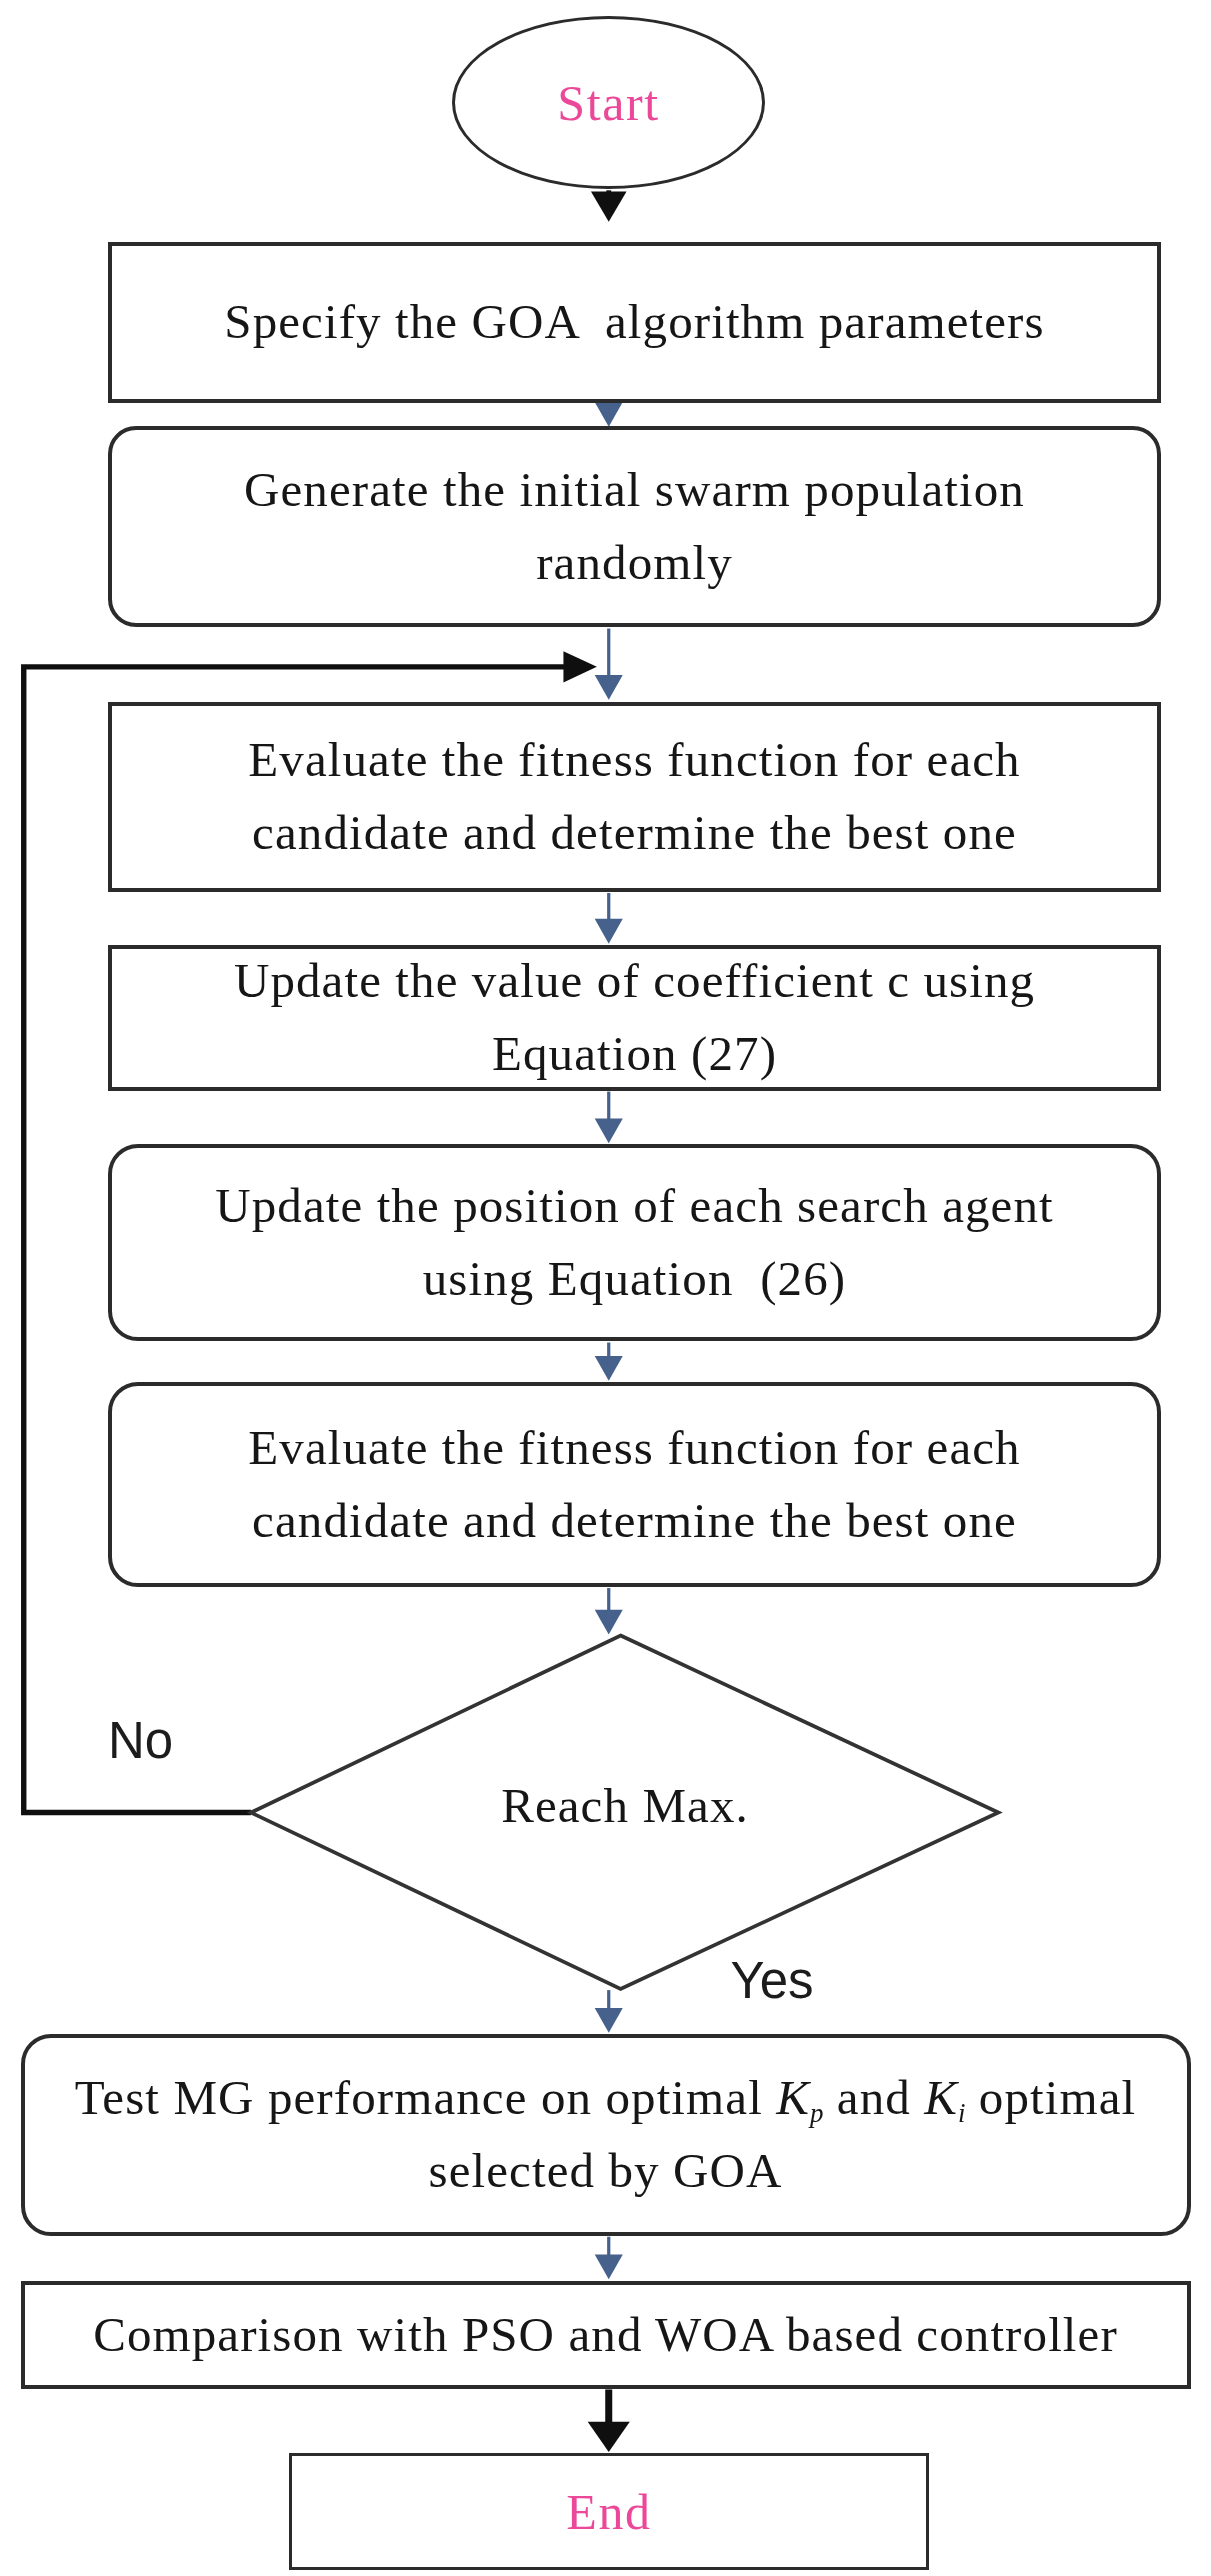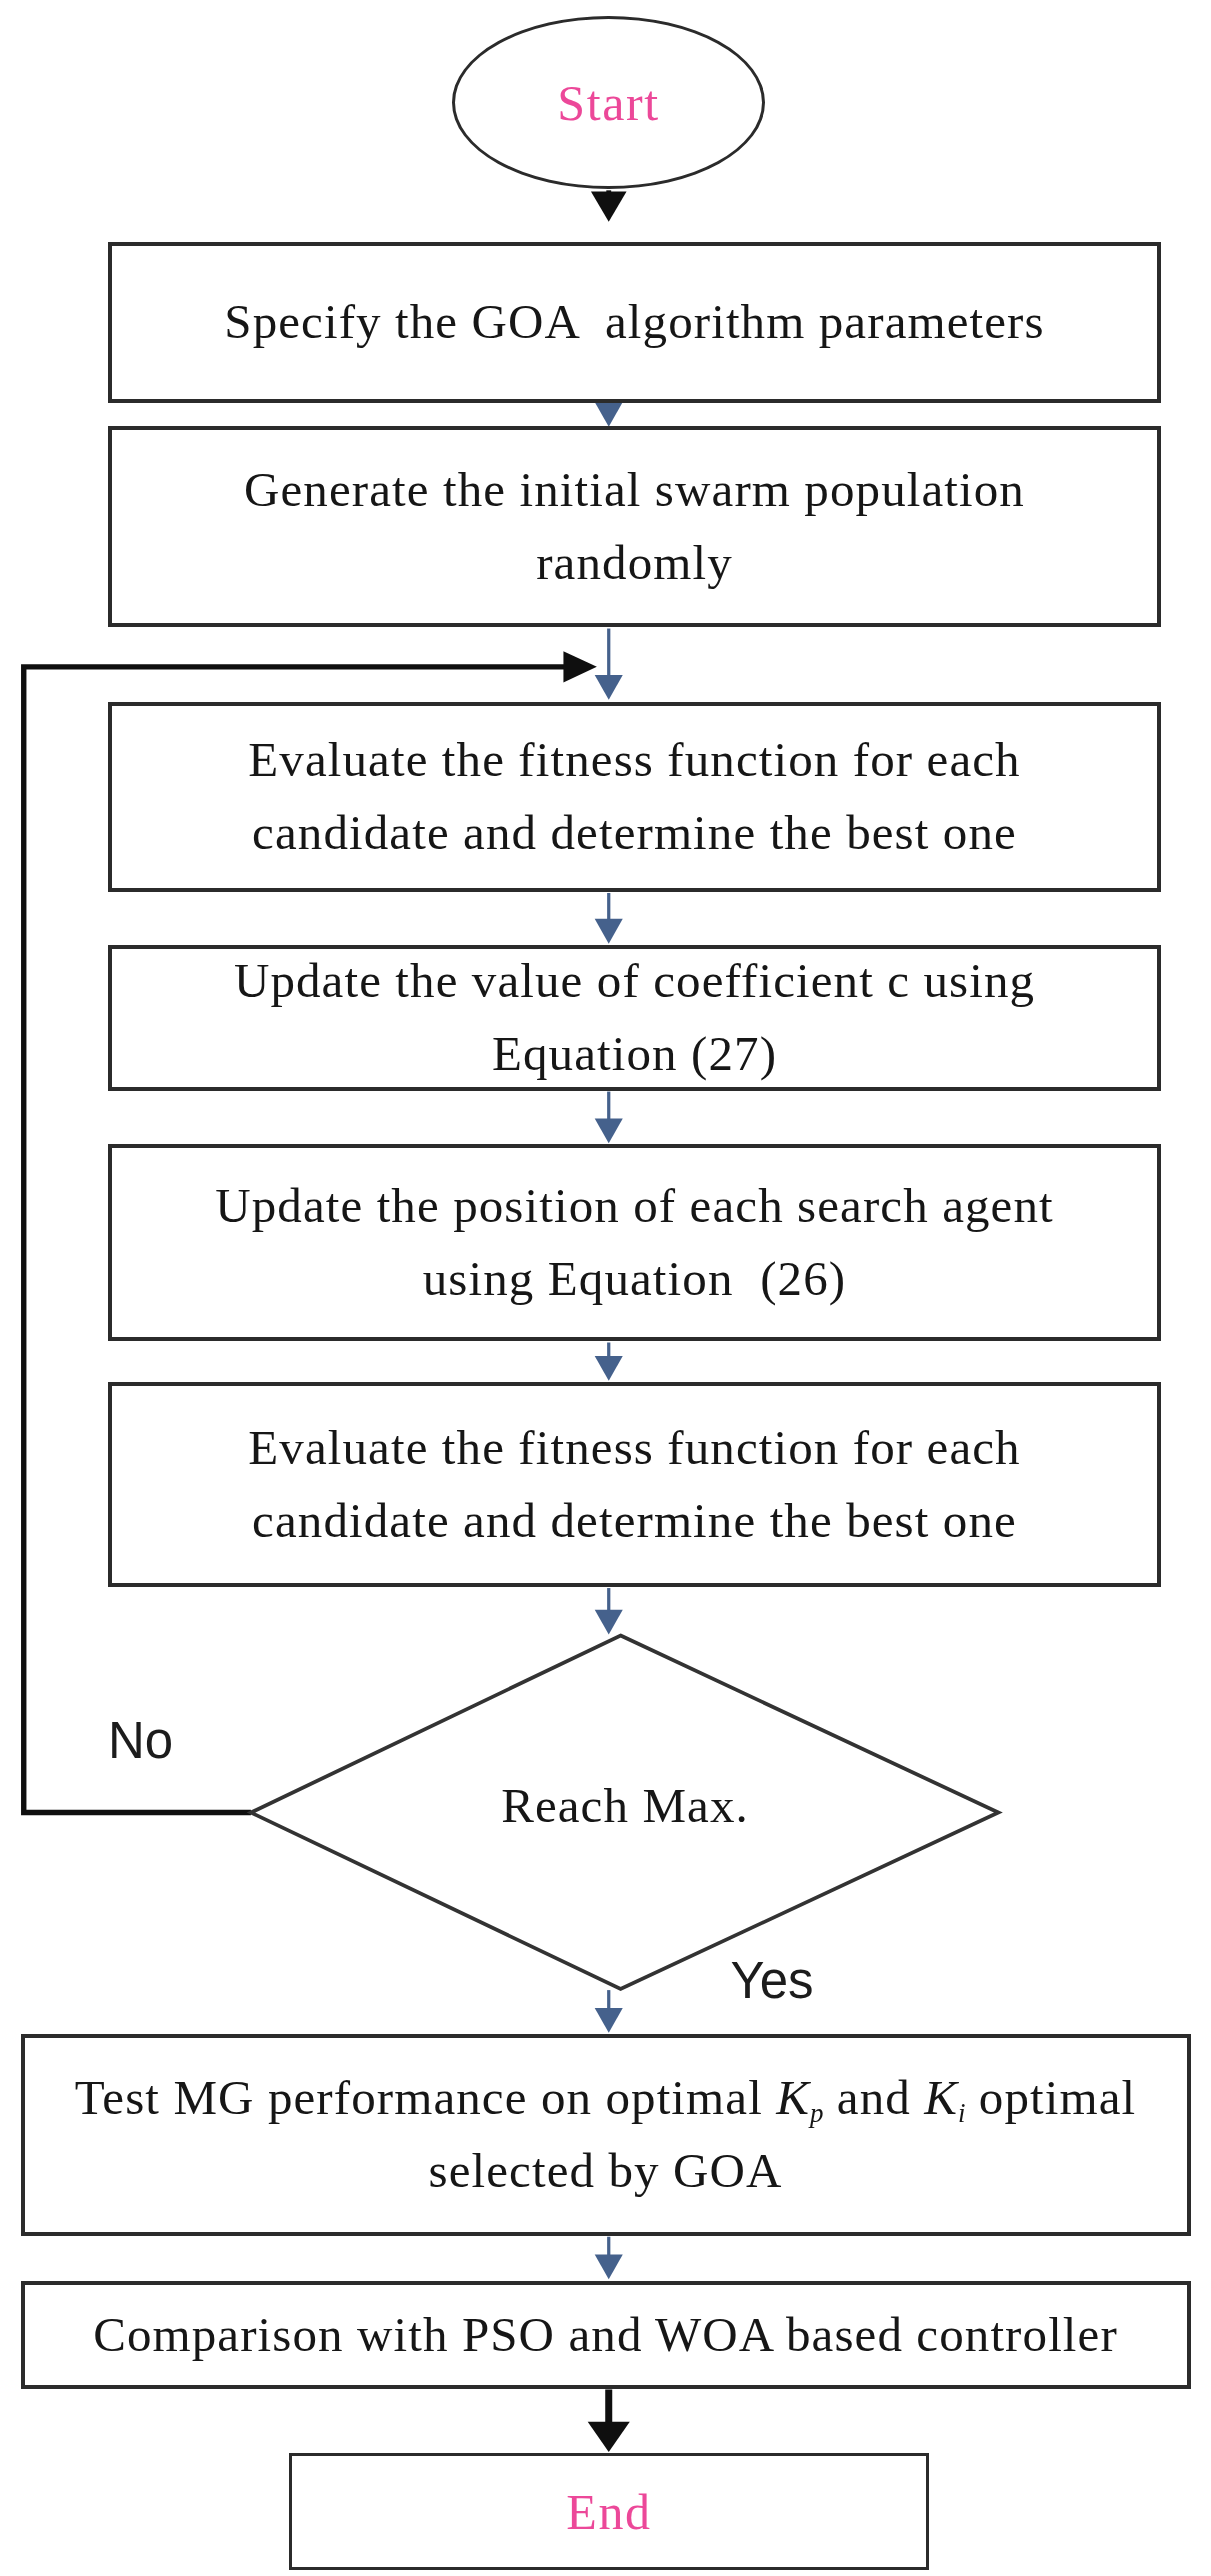--- a/index.html
+++ b/index.html
@@ -24,21 +24,21 @@
     text-align:center;
   }
   .box-text{
     display:block;
     white-space:pre-wrap;
     font-size:49px;
     line-height:1.48;
     letter-spacing:1.1px;
     color:#161616;
   }
-  .bias-up{}
+  .bias-up{border-radius:30px;}
   .ellipse{
     position:absolute;
     box-sizing:border-box;
     left:452px;top:16px;width:313px;height:173px;
     border:3.2px solid #2b2b2b;
     border-radius:50%;
     background:#ffffff;
     display:flex;align-items:center;justify-content:center;
   }
   .terminal-text{font-size:50px;letter-spacing:1.6px;color:#ec4899;}
@@ -120,21 +120,21 @@
   </svg>
 
   <div class="ellipse">
     <span class="terminal-text">Start</span>
   </div>
 
   <div class="box" style="left:108px;top:222px;width:1053px;height:161px;margin-top:20px;">
     <span class="box-text">Specify the GOA  algorithm parameters</span>
   </div>
 
-  <div class="box" style="left:108px;top:426px;width:1053px;height:201px;">
+  <div class="box" style="left:108px;top:426px;width:1053px;height:201px;border-radius:28px;">
     <span class="box-text">Generate the initial swarm population</span>
     <span class="box-text">randomly</span>
   </div>
 
   <div class="box" style="left:108px;top:702px;width:1053px;height:190px;">
     <span class="box-text">Evaluate the fitness function for each</span>
     <span class="box-text">candidate and determine the best one</span>
   </div>
 
   <div class="box" style="left:108px;top:945px;width:1053px;height:146px;">

